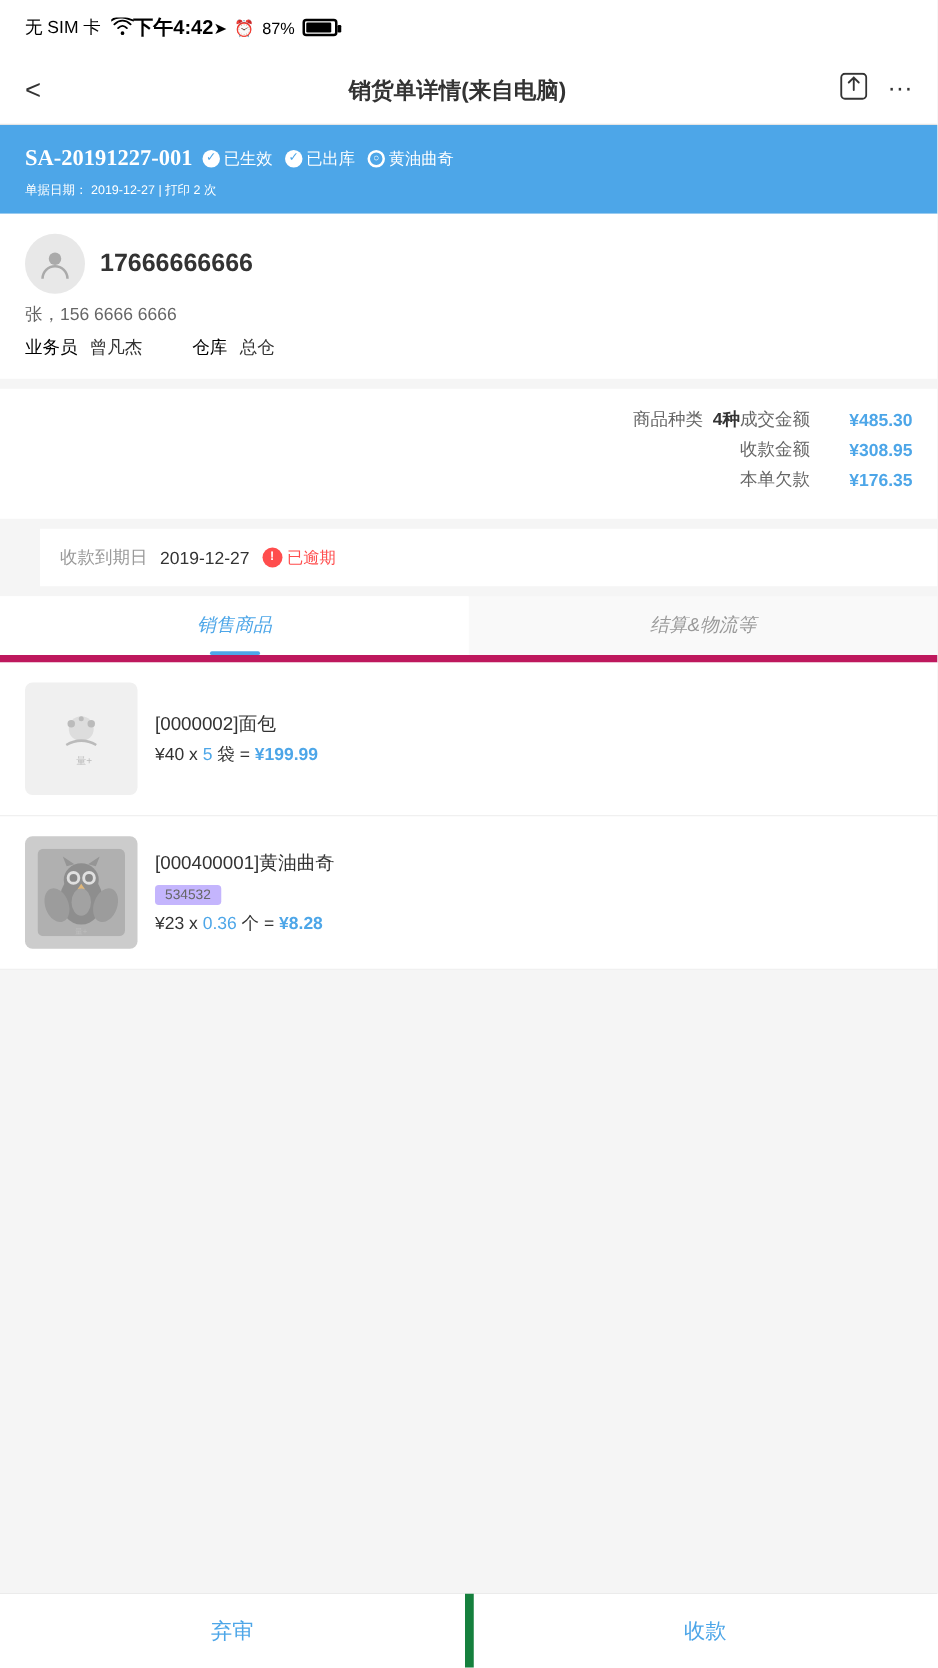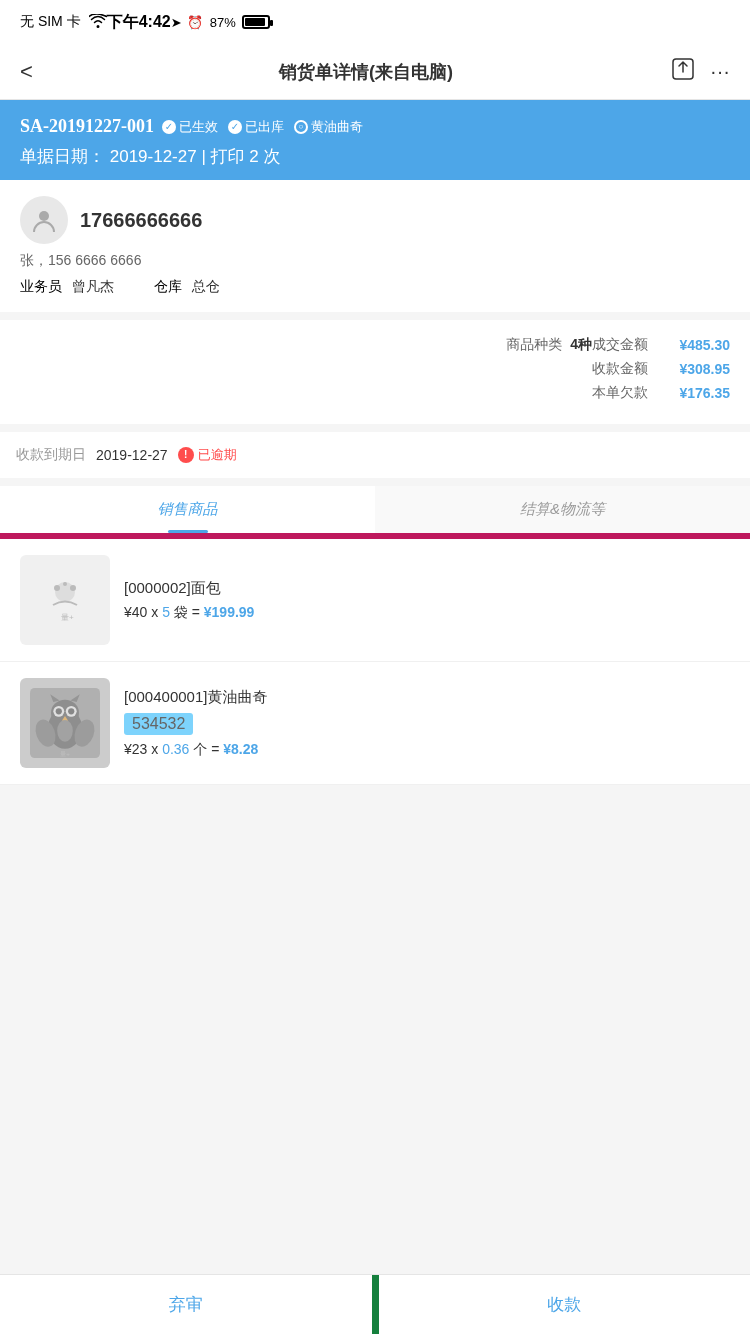--- a/index.html
+++ b/index.html
@@ -119,21 +119,21 @@
       width: 14px; height: 14px;
       border: 2px solid #fff;
       border-radius: 50%;
       font-size: 8px;
       text-align: center;
       line-height: 10px;
       color: #fff;
     }
     .order-date {
       color: #fff;
-      font-size: 17px;
+      font-size: 10px;
     }
 
     
     .customer-section {
       background: #fff;
       padding: 16px 20px;
       margin-bottom: 8px;
     }
     .customer-row {
       display: flex;
@@ -193,20 +193,21 @@
     
     .due-section {
       background: #fff;
       padding: 14px 16px;
       margin-bottom: 8px;
       display: flex;
       align-items: center;
       gap: 10px;
       font-size: 14px;
       color: #666;
+      margin-left: 32px;
     }
     .due-label { color: #999; }
     .due-date { color: #333; }
     .overdue-badge {
       display: flex;
       align-items: center;
       gap: 4px;
       color: #ff4d4d;
       font-size: 13px;
     }
@@ -279,23 +280,23 @@
     }
     .product-details { flex: 1; }
     .product-name {
       font-size: 15px;
       color: #333;
       margin-bottom: 6px;
       font-weight: 500;
     }
     .product-sku {
       display: inline-block;
-      background: #7dd3fc;
+      background: #c4b5fd;
       color: #666;
-      font-size: 16px;
+      font-size: 11px;
       padding: 2px 8px;
       border-radius: 3px;
       margin-bottom: 6px;
     }
     .product-price {
       font-size: 14px;
       color: #333;
     }
     .product-price .qty { color: #4da6e8; }
     .product-price .total { color: #4da6e8; font-weight: 600; }

